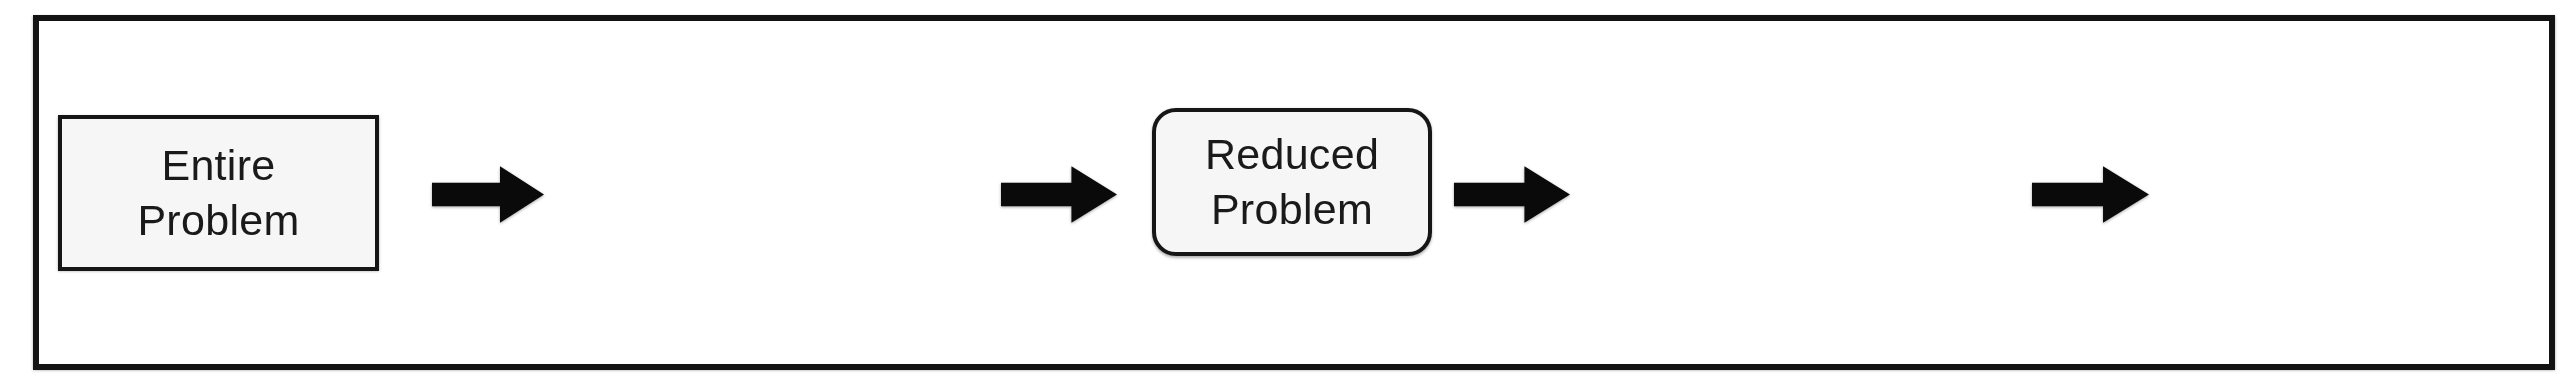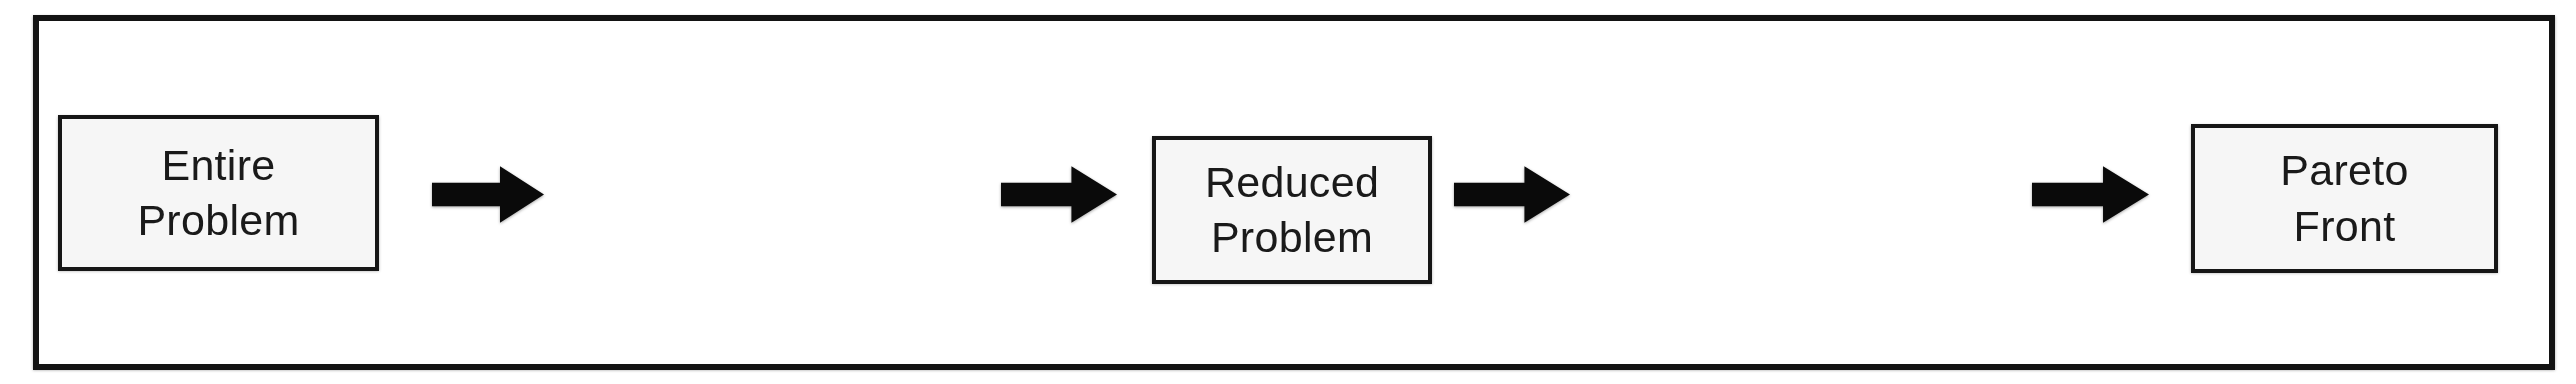--- a/index.html
+++ b/index.html
@@ -37,21 +37,21 @@
     justify-content: center;
     text-align: center;
   }
   .node .label {
     white-space: pre-line;
     color: var(--text-color, #1a1a1a);
     letter-spacing: 0.3px;
   }
   .box1 { left: 58px;  top: 115px; width: 321px; height: 156px; }
   .box2 { left: 612px;  top: 74px; width: 368px; height: 241px; }
-  .box3 { left: 1152px; top: 136px; width: 280px; height: 148px; }
+  .box3 { left: 1152px; top: 108px; width: 280px; height: 148px; border-radius: 24px; }
   .box4 { left: 1599px; top: 74px; width: 402px; height: 238px; }
   .box5 { left: 2191px; top: 124px; width: 307px; height: 149px; }
   .box1 .label, .box3 .label, .box5 .label { font-size: 43px; line-height: 1.28; }
   .box2 .label { font-size: 44px; line-height: 1.25; }
   .box4 .label { font-size: 43px; line-height: 1.28; }
   .arrow {
     position: absolute;
     top: 163px;
     height: 63px;
     filter: drop-shadow(0 1.4px 1.4px rgba(0,0,0,0.35));
@@ -89,18 +89,14 @@
 
   <svg class="arrow arrow3" viewBox="0 0 168 96" preserveAspectRatio="none">
     <polygon points="0,30 102,30 102,5 168,48 102,91 102,66 0,66"></polygon>
   </svg>
 
 
   <svg class="arrow arrow4" viewBox="0 0 168 96" preserveAspectRatio="none">
     <polygon points="0,30 102,30 102,5 168,48 102,91 102,66 0,66"></polygon>
   </svg>
 
-  <div class="node box5">
-    <span class="label">Pareto
-Front</span>
-  </div>
 </div>
 
 
 </body></html>

